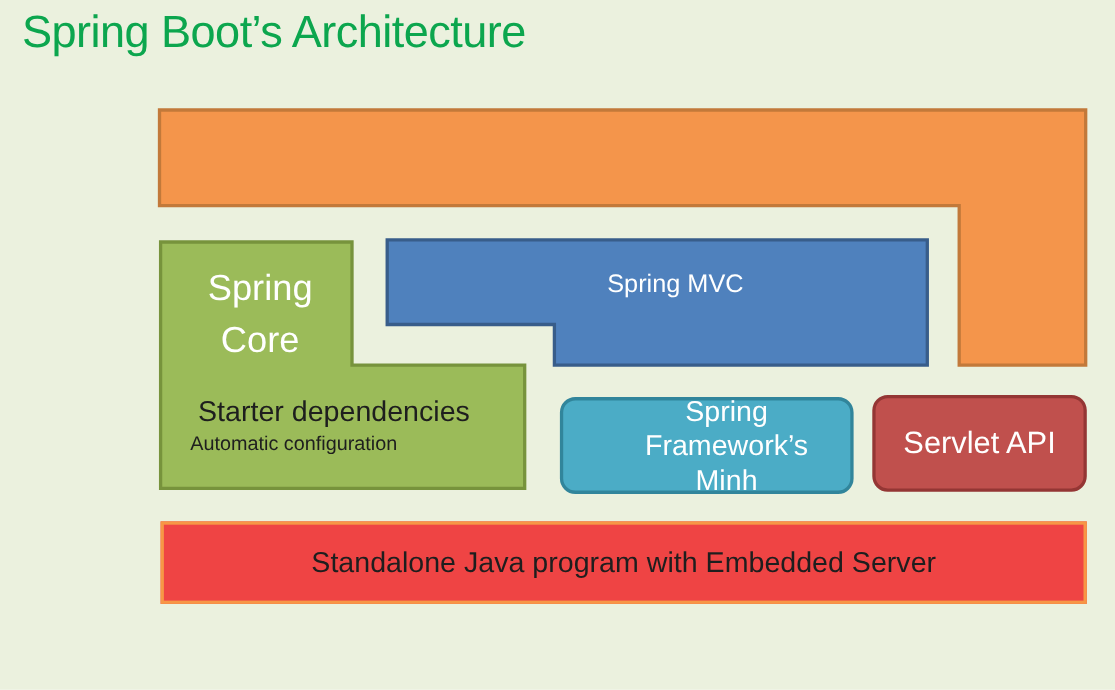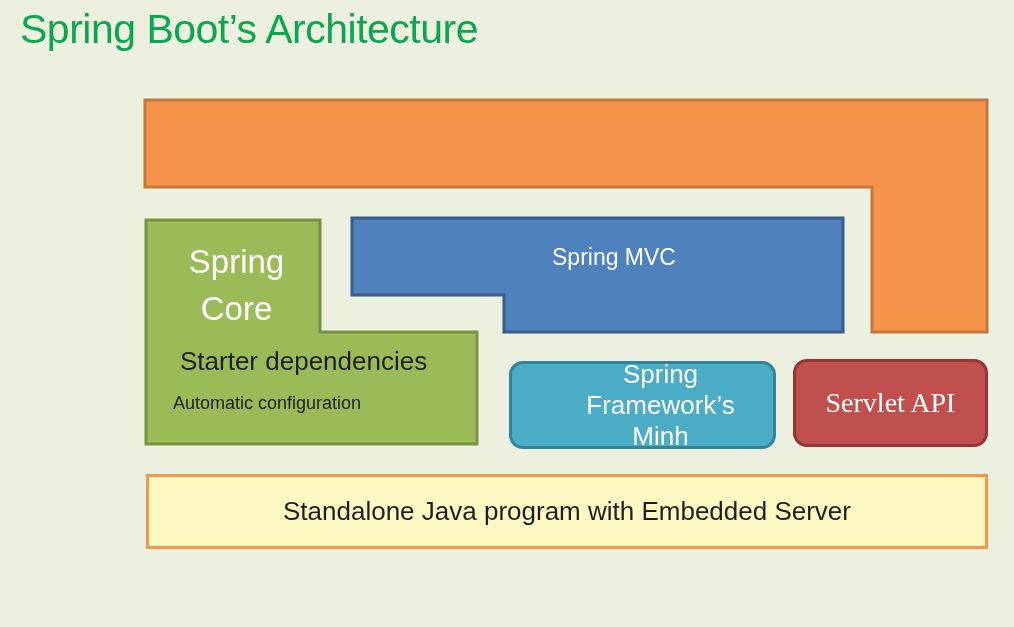--- a/index.html
+++ b/index.html
@@ -121,31 +121,31 @@
   </svg>
 
 
   <div class="abs mvc-label" style="color: rgb(255, 255, 255);">Spring MVC</div>
 
   <div class="abs boot-label" style="color: rgb(255, 255, 255);">
     <span>Spring</span>
     <span>Core</span>
   </div>
 
-  <div class="abs starter-label" style="color: rgb(30, 30, 30);">Starter dependencies</div>
+  <div class="abs starter-label" style="color: rgb(30, 30, 30); margin-top: 13px;">Starter dependencies</div>
 
   <div class="abs autoconf-label" style="color: rgb(30, 30, 30);">Automatic configuration</div>
 
   <div class="rounded-box core-box" style="background-color: rgb(75, 172, 198); border-color: rgb(49, 133, 155); color: rgb(255, 255, 255);">
     <span>Spring Framework’s</span>
     <span>Minh</span>
   </div>
 
-  <div class="rounded-box servlet-box" style="background-color: rgb(192, 80, 77); border-color: rgb(148, 54, 52); color: rgb(255, 255, 255); font-family: Liberation Serif, serif;">
+  <div class="rounded-box servlet-box" style="background-color: rgb(192, 80, 77); border-color: rgb(148, 54, 52); color: rgb(255, 255, 255);">
     <span>Servlet API</span>
   </div>
 
-  <div class="rounded-box standalone-box" style="background-color: #fef9c3; border-color: rgb(247, 150, 70); color: rgb(30, 30, 30);">
+  <div class="rounded-box standalone-box" style="background-color: #ef4444; border-color: rgb(247, 150, 70); color: rgb(30, 30, 30);">
     <span>Standalone Java program with Embedded Server</span>
   </div>
 
 
 </div>
 
 </body></html>

